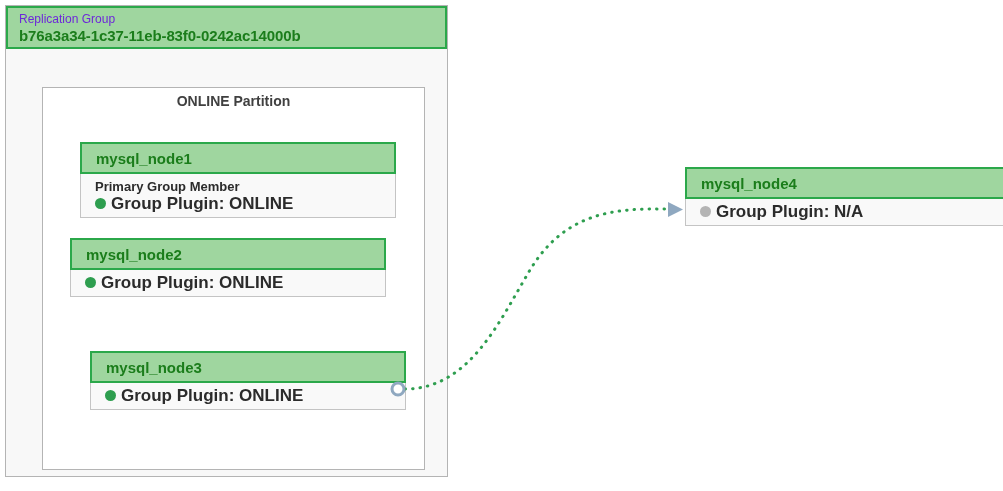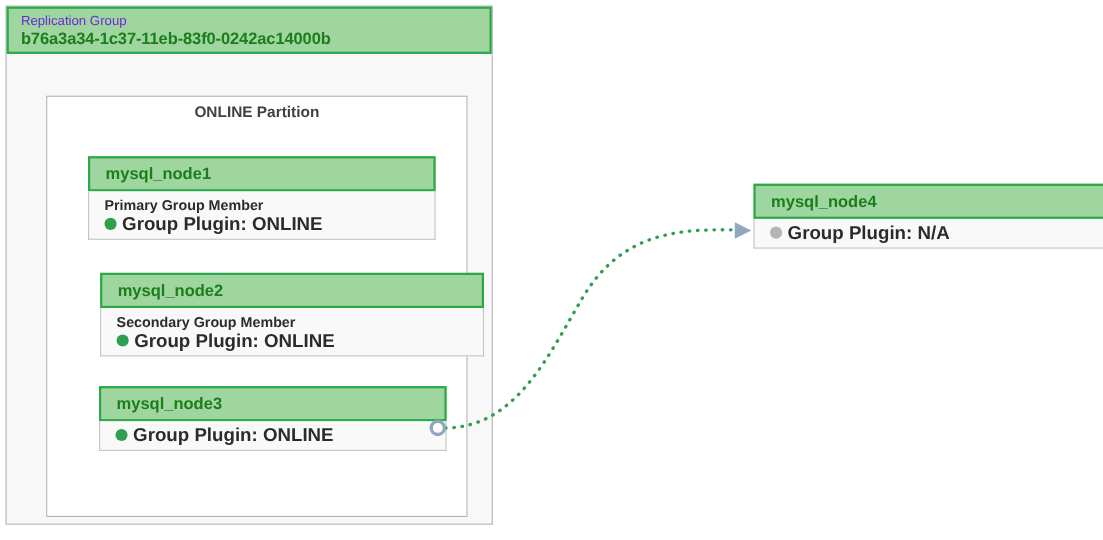--- a/index.html
+++ b/index.html
@@ -134,21 +134,21 @@
   .status-dot.na     { background: #b4b4b4; }
   .status-text {
     font-size: 17px;
     font-weight: bold;
     color: #2b2b2b;
     line-height: 13px;
   }
 
   
   #node1 { left: 74px;  top: 136px; width: 316px; }
-  #node2 { left: 85px;  top: 232px; width: 349px; margin-top: 10px; }
+  #node2 { left: 64px;  top: 232px; width: 316px; }
   #node3 { left: 84px;  top: 345px; width: 316px; }
   #node4 { left: 685px; top: 167px; width: 346px; }
 
   
   .connector-layer {
     position: absolute;
     left: 0; top: 0;
     width: 1003px;
     height: 491px;
     pointer-events: none;
@@ -181,21 +181,20 @@
           <span class="status-text">Group Plugin: ONLINE</span>
         </div>
       </div>
     </div>
 
     <div class="node" id="node2">
       <div class="node-header">
         <span class="node-title">mysql_node2</span>
       </div>
       <div class="node-body">
-        <div class="node-role">Secondary Group Member</div>
         <div class="node-status">
           <span class="status-dot online"></span>
           <span class="status-text">Group Plugin: ONLINE</span>
         </div>
       </div>
     </div>
 
     <div class="node" id="node3">
       <div class="node-header">
         <span class="node-title">mysql_node3</span>

